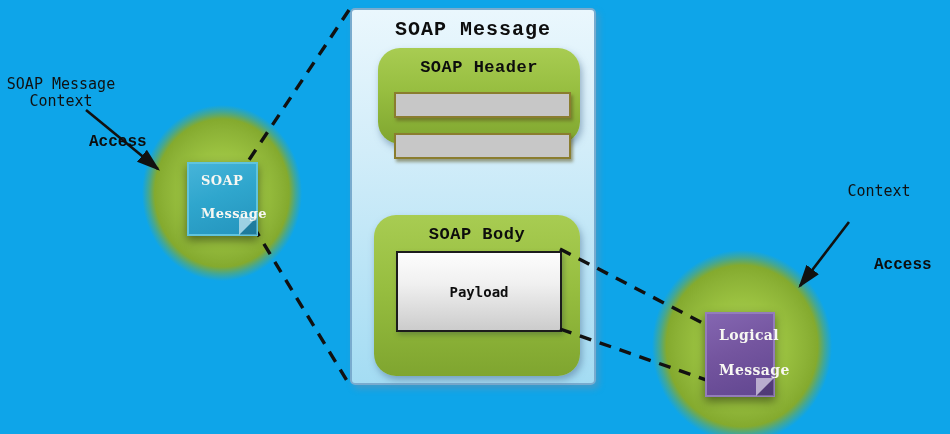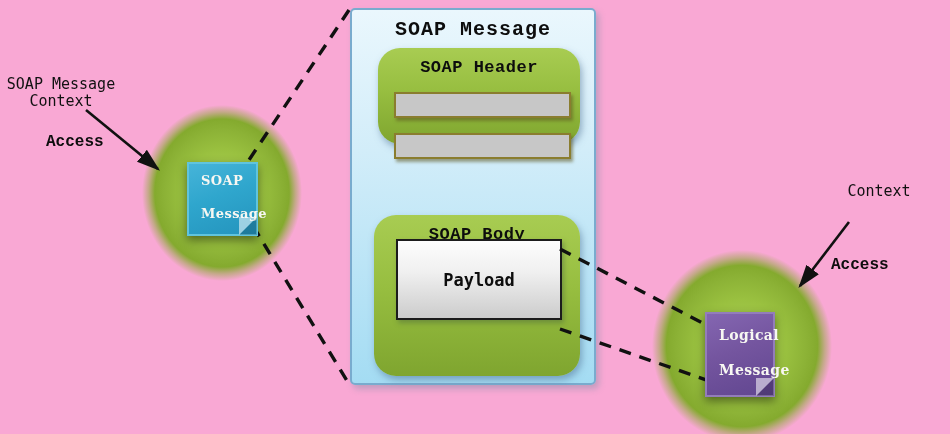--- a/index.html
+++ b/index.html
@@ -1,18 +1,18 @@
 <!DOCTYPE html>
 <html><head>
 <meta charset="utf-8">
 <style>
   html,body { margin:0; padding:0; background:#ffffff; }
   .stage {
     position:relative; width:950px; height:434px;
-    overflow:hidden; background:#f9a8d4;
+    overflow:hidden; background:#0ea5e9;
     font-family:"DejaVu Sans Mono", monospace;
   }
 
   
   .glow-ellipse { position:absolute; z-index:1; }
   .glow-ellipse .fill {
     width:100%; height:100%;
     background: radial-gradient(ellipse closest-side,
       #adcf58 0%, #9ac140 48%, #8cb236 72%, #84aa2e 84%,
       rgba(132,170,46,0.45) 92%, rgba(132,170,46,0) 100%);
@@ -47,27 +47,27 @@
     font-weight:bold; font-size:17px; color:#0d0d0d; letter-spacing:0.5px;
   }
   .hbar {
     position:absolute; left:16px; width:177px; height:26px;
     background:#c7c7c7; border:2px solid #8a7d2f; box-sizing:border-box;
     box-shadow: 2px 3px 3px rgba(95,88,35,0.55);
   }
   .hbar.bar1 { top:44px; }
   .hbar.bar2 { top:85px; }
   .payload {
-    position:absolute; left:22px; top:24px; width:166px; height:81px;
+    position:absolute; left:22px; top:36px; width:166px; height:81px;
     background: linear-gradient(180deg,#fdfdfd 0%,#f0f0f0 40%,#cccccc 100%);
     border:2px solid #1c1c1c; box-sizing:border-box;
     box-shadow: 2px 3px 5px rgba(60,85,60,0.4);
     display:flex; align-items:center; justify-content:center;
     font-family:"DejaVu Sans Mono", monospace; font-weight:bold;
-    font-size:17px; color:#0d0d0d;
+    font-size:14px; color:#0d0d0d;
   }
 
   
   .overlay { position:absolute; left:0; top:0; z-index:3; }
 
   
   .note {
     position:absolute; z-index:4; box-sizing:border-box;
     box-shadow: 0 4px 9px rgba(0,0,0,0.45);
     font-family:"DejaVu Serif", serif; font-weight:bold;
@@ -103,21 +103,21 @@
   .ctx-label {
     position:absolute; z-index:5; text-align:center;
     font-family:"DejaVu Sans Mono", monospace; font-size:15px;
     line-height:17px; color:#111;
   }
   .ctx-left  { left:0px;  top:76px;  width:122px; }
   .ctx-right { left:808px; top:183px; width:142px; }
   .access-label {
     position:absolute; z-index:5;
     font-family:"Liberation Mono", monospace; font-weight:bold;
-    font-size:16px; color:#0d0d0d;
+    font-size:16px; color:#0d0d0d;margin-left:43px;
   }
   .access-left  { left:46px;  top:133px; }
   .access-right { left:831px; top:256px; }
 </style>
 </head>
 <body>
 
 <div class="stage">
 
   <div class="glow-ellipse ellipse-left">

